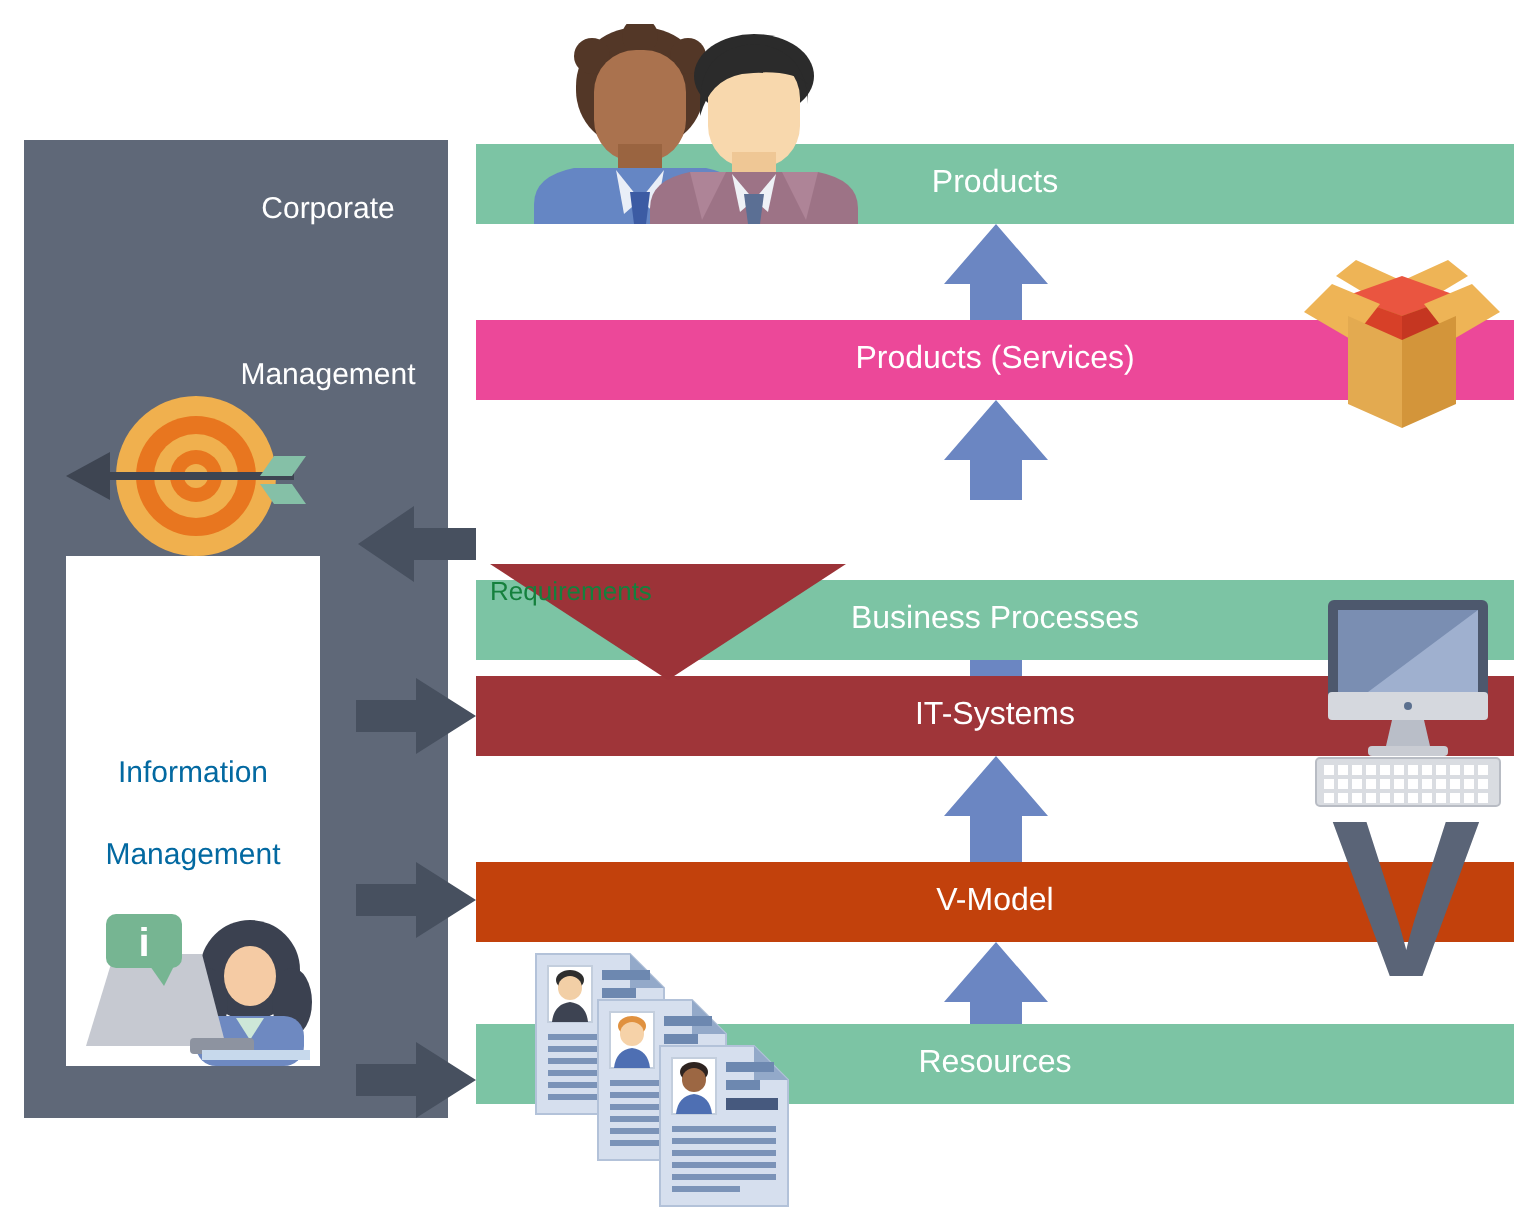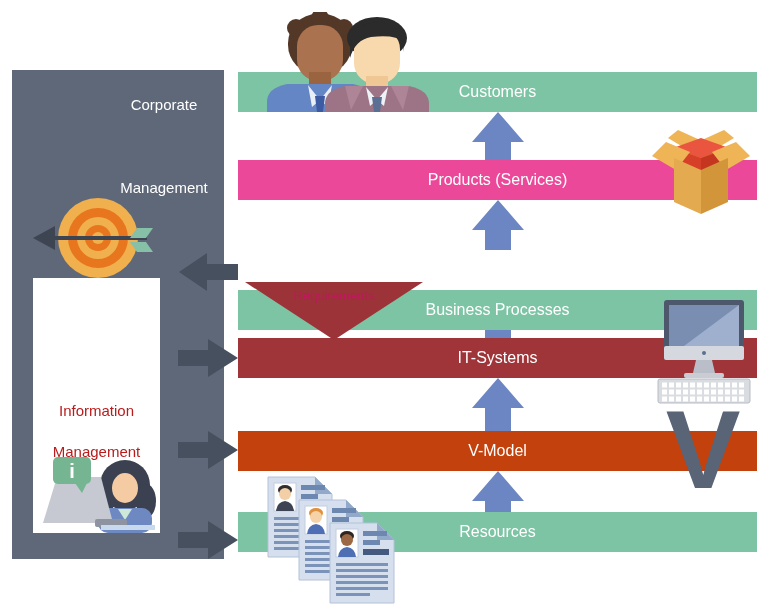--- a/index.html
+++ b/index.html
@@ -8,38 +8,38 @@
     font-family:"Liberation Sans", sans-serif; overflow:hidden;
   }
   .bar {
     position:absolute; left:238px; width:519px; height:40px;
     display:flex; align-items:center; justify-content:center;
     color:#ffffff; font-size:16px; z-index:2;
   }
   .sidebar { position:absolute; left:12px; top:70px; width:166px; height:489px; z-index:3; }
   .sidebar-line { position:absolute; width:100%; text-align:center; color:#ffffff; font-size:15px; }
   .whitebox { position:absolute; left:21px; top:208px; width:127px; height:255px; background:#ffffff; }
-  .infoline { position:absolute; width:100%; text-align:center; color:#b91c1c; font-size:15px;margin-top:24px; }
+  .infoline { position:absolute; width:100%; text-align:center; color:#0369a1; font-size:15px; }
   .uparrow { position:absolute; left:472px; width:52px; z-index:1; }
   .darkarrow { position:absolute; z-index:4; }
   .reqtri { position:absolute; left:245px; top:282px; width:178px; height:58px; z-index:5; }
-  .reqlabel { position:absolute; top:6px; left:0; width:100%; text-align:center; color:#be185d; font-size:13px; }
+  .reqlabel { position:absolute; top:6px; left:0; width:100%; text-align:left; color:#15803d; font-size:13px; }
   .icon { position:absolute; z-index:6; }
   .vletter {
     position:absolute; left:660px; top:404px; width:86px; height:96px; z-index:6;
     font-size:112px; font-weight:bold; line-height:0.82; text-align:center;
   }
 </style>
 </head>
 <body>
 
 <div class="canvas">
 
   <div class="bar" style="top: 72px; background-color: rgb(124, 196, 164);">
-    <span>Customers</span>
+    <span>Products</span>
   </div>
   <div class="bar" style="top: 160px; background-color: #ec4899;">
     <span>Products (Services)</span>
   </div>
   <div class="bar" style="top: 250px; background-color: rgb(124, 196, 164); margin-top: 40px;">
     <span>Business Processes</span>
   </div>
   <div class="bar" style="top: 338px; background-color: rgb(159, 53, 57);">
     <span>IT-Systems</span>
   </div>

